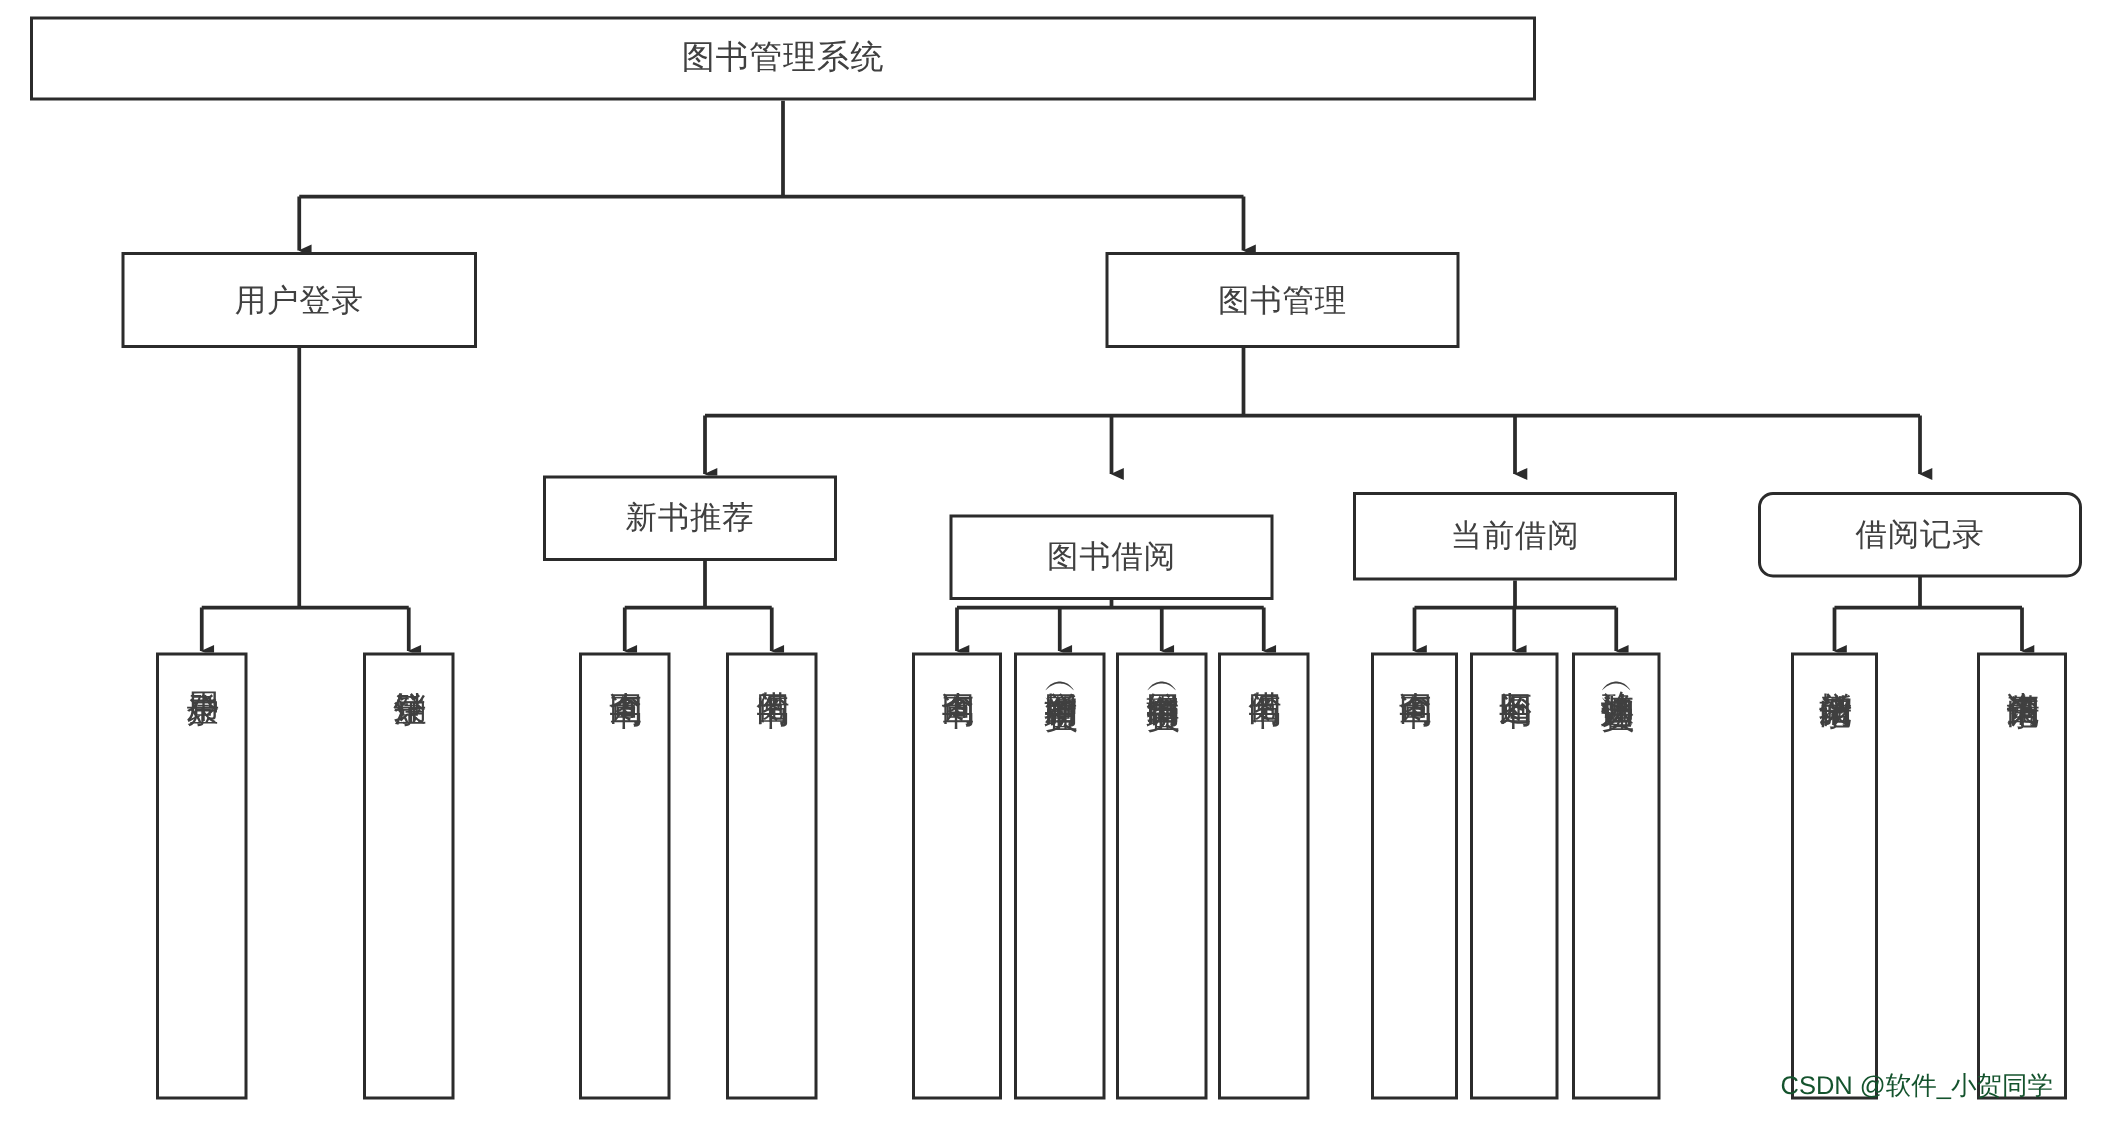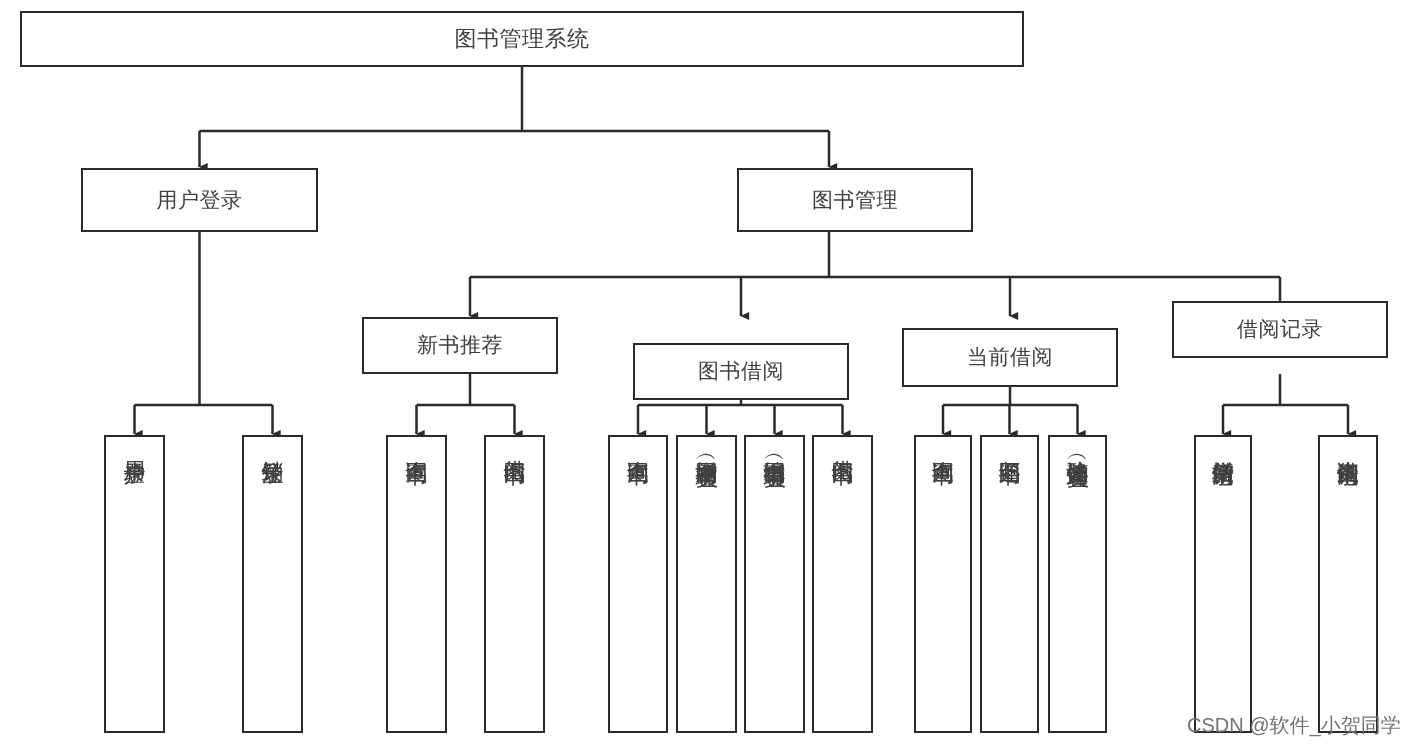--- a/index.html
+++ b/index.html
@@ -58,22 +58,22 @@
     font-size: 22px;
     line-height: 1.08;
     letter-spacing: 1px;
     max-height: 100%;
   }
   .node.root .node-label { font-size: 22px; }
   .watermark {
     position: absolute;
     left: 1187px;
     top: 712px;
-    font-size: 20px;
-    color: #737373;
+    font-size: 17px;
+    color: #14532d;
     white-space: nowrap;
     z-index: 5;
     font-family: "Liberation Sans", sans-serif;
   }
 </style>
 </head>
 <body>
 
 <div id="canvas">
   <svg id="edges" viewBox="0 0 1405 747" xmlns="http://www.w3.org/2000/svg">
@@ -131,21 +131,21 @@
       </div>
       <div class="node horizontal" style="left: 362px; top: 317px; width: 196px; height: 57px;">
         <span class="node-label">新书推荐</span>
       </div>
       <div class="node horizontal" style="left: 633px; top: 317px; width: 216px; height: 57px; margin-top: 26px;">
         <span class="node-label">图书借阅</span>
       </div>
       <div class="node horizontal" style="left: 902px; top: 328px; width: 216px; height: 59px;">
         <span class="node-label">当前借阅</span>
       </div>
-      <div class="node horizontal" style="left: 1172px; top: 301px; width: 216px; height: 57px;">
+      <div class="node horizontal" style="left: 1172px; top: 328px; width: 216px; height: 57px; border-radius: 10px;">
         <span class="node-label">借阅记录</span>
       </div>
       <div class="node vertical" style="left: 104px; top: 435px; width: 61px; height: 298px;">
         <span class="node-label">用户登录</span>
       </div>
       <div class="node vertical" style="left: 242px; top: 435px; width: 61px; height: 298px;">
         <span class="node-label">注销登录</span>
       </div>
       <div class="node vertical" style="left: 386px; top: 435px; width: 61px; height: 298px;">
         <span class="node-label">查询图书</span>

